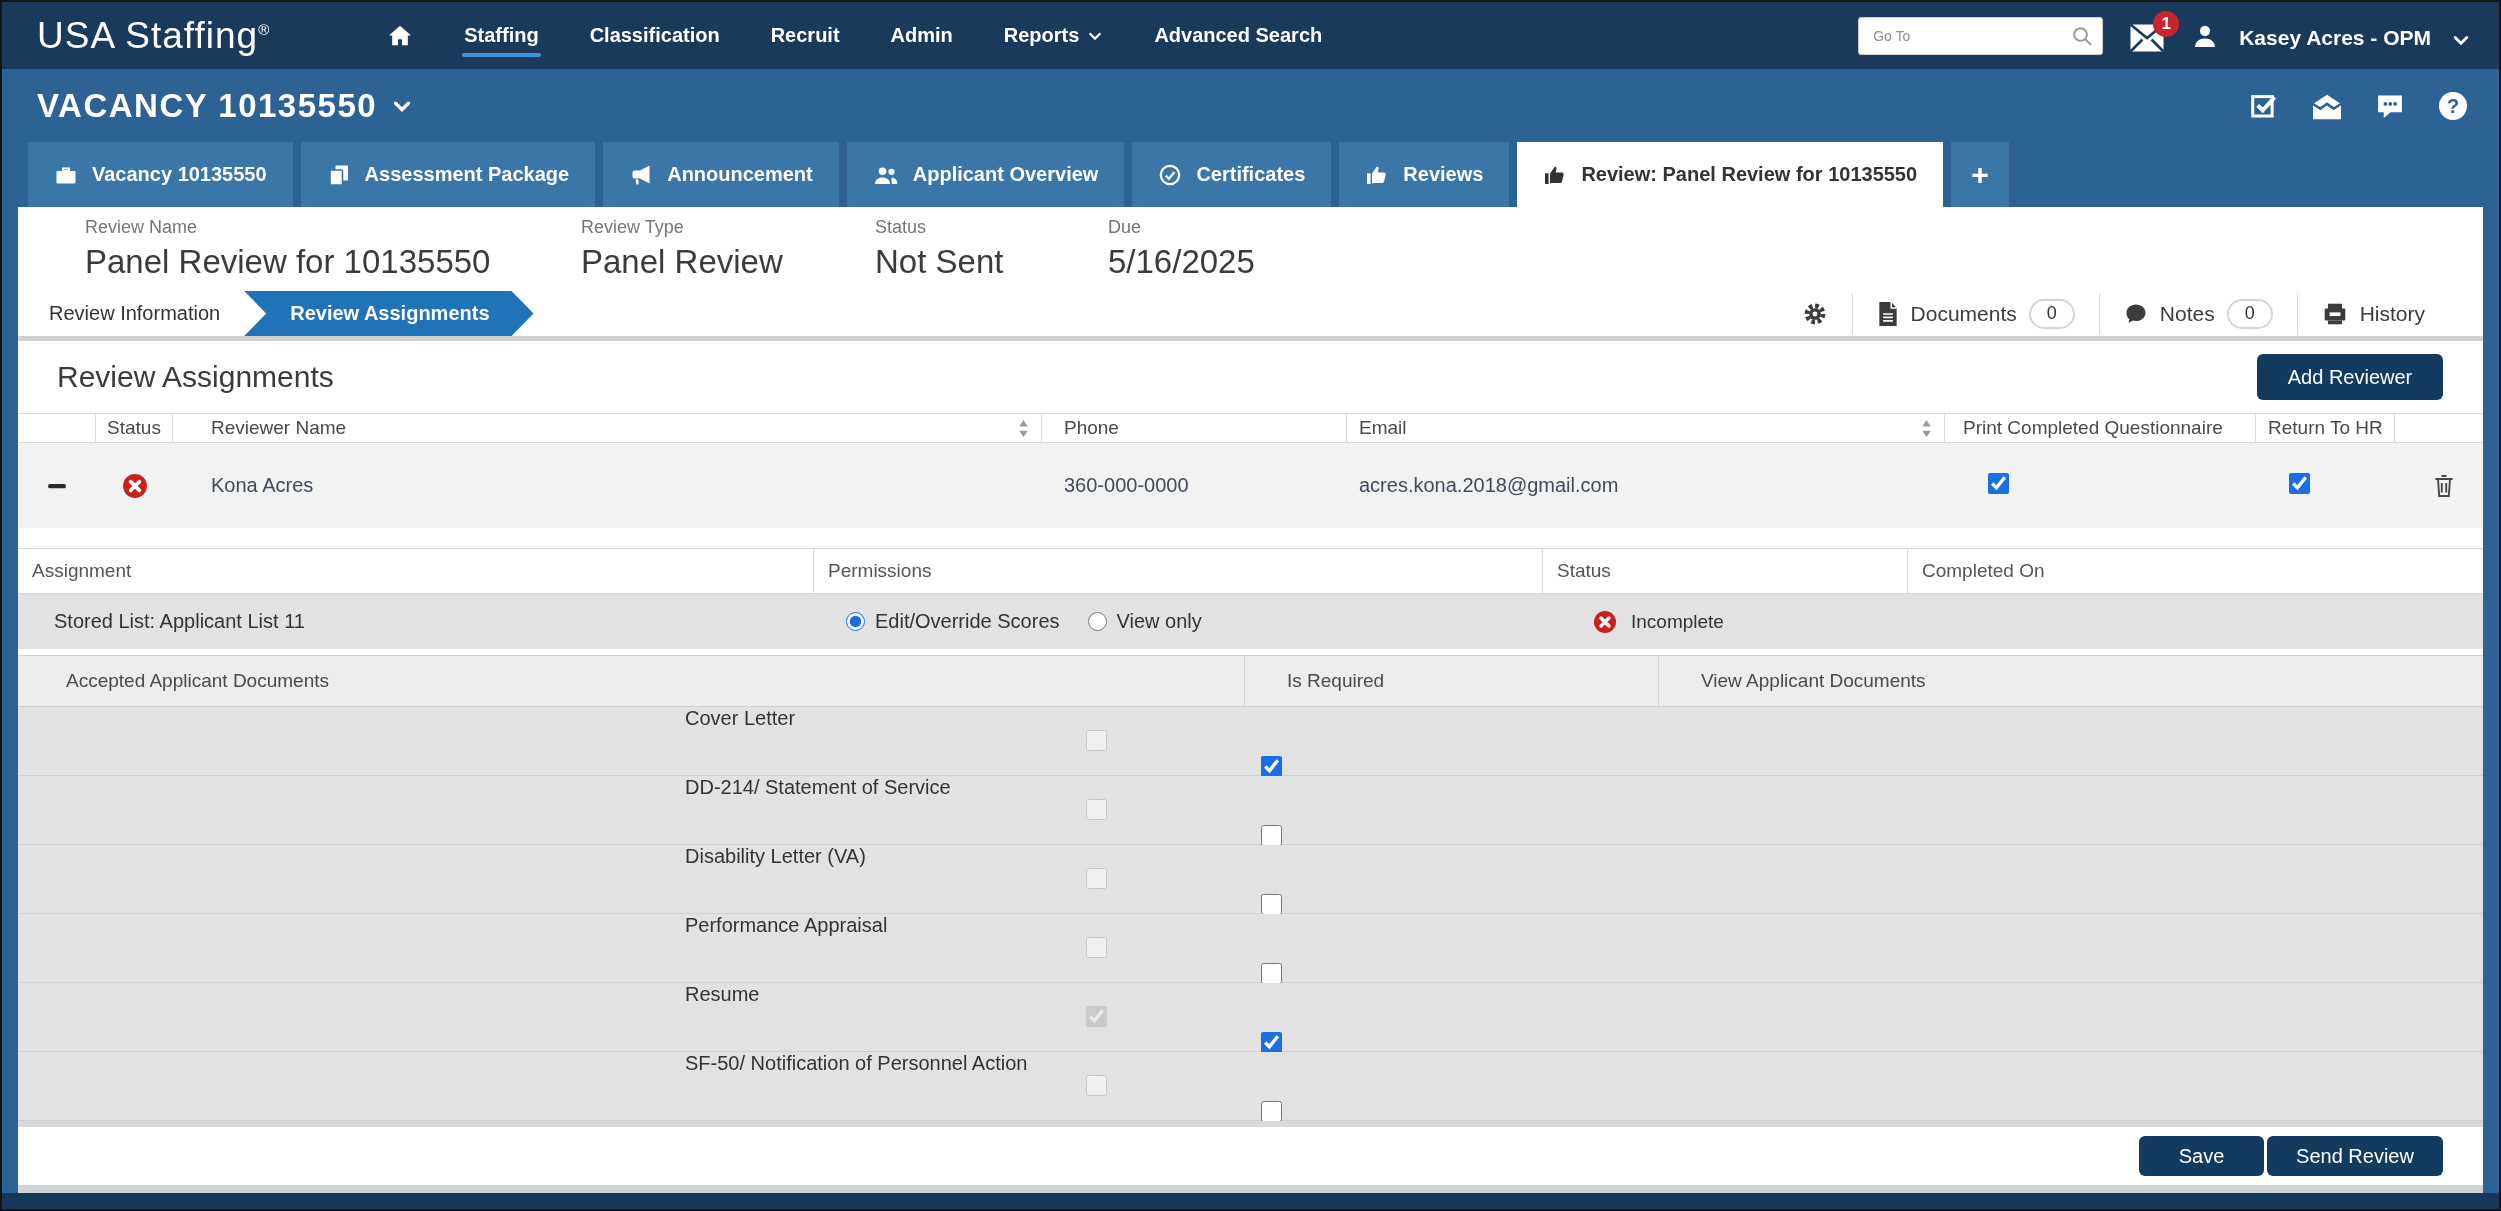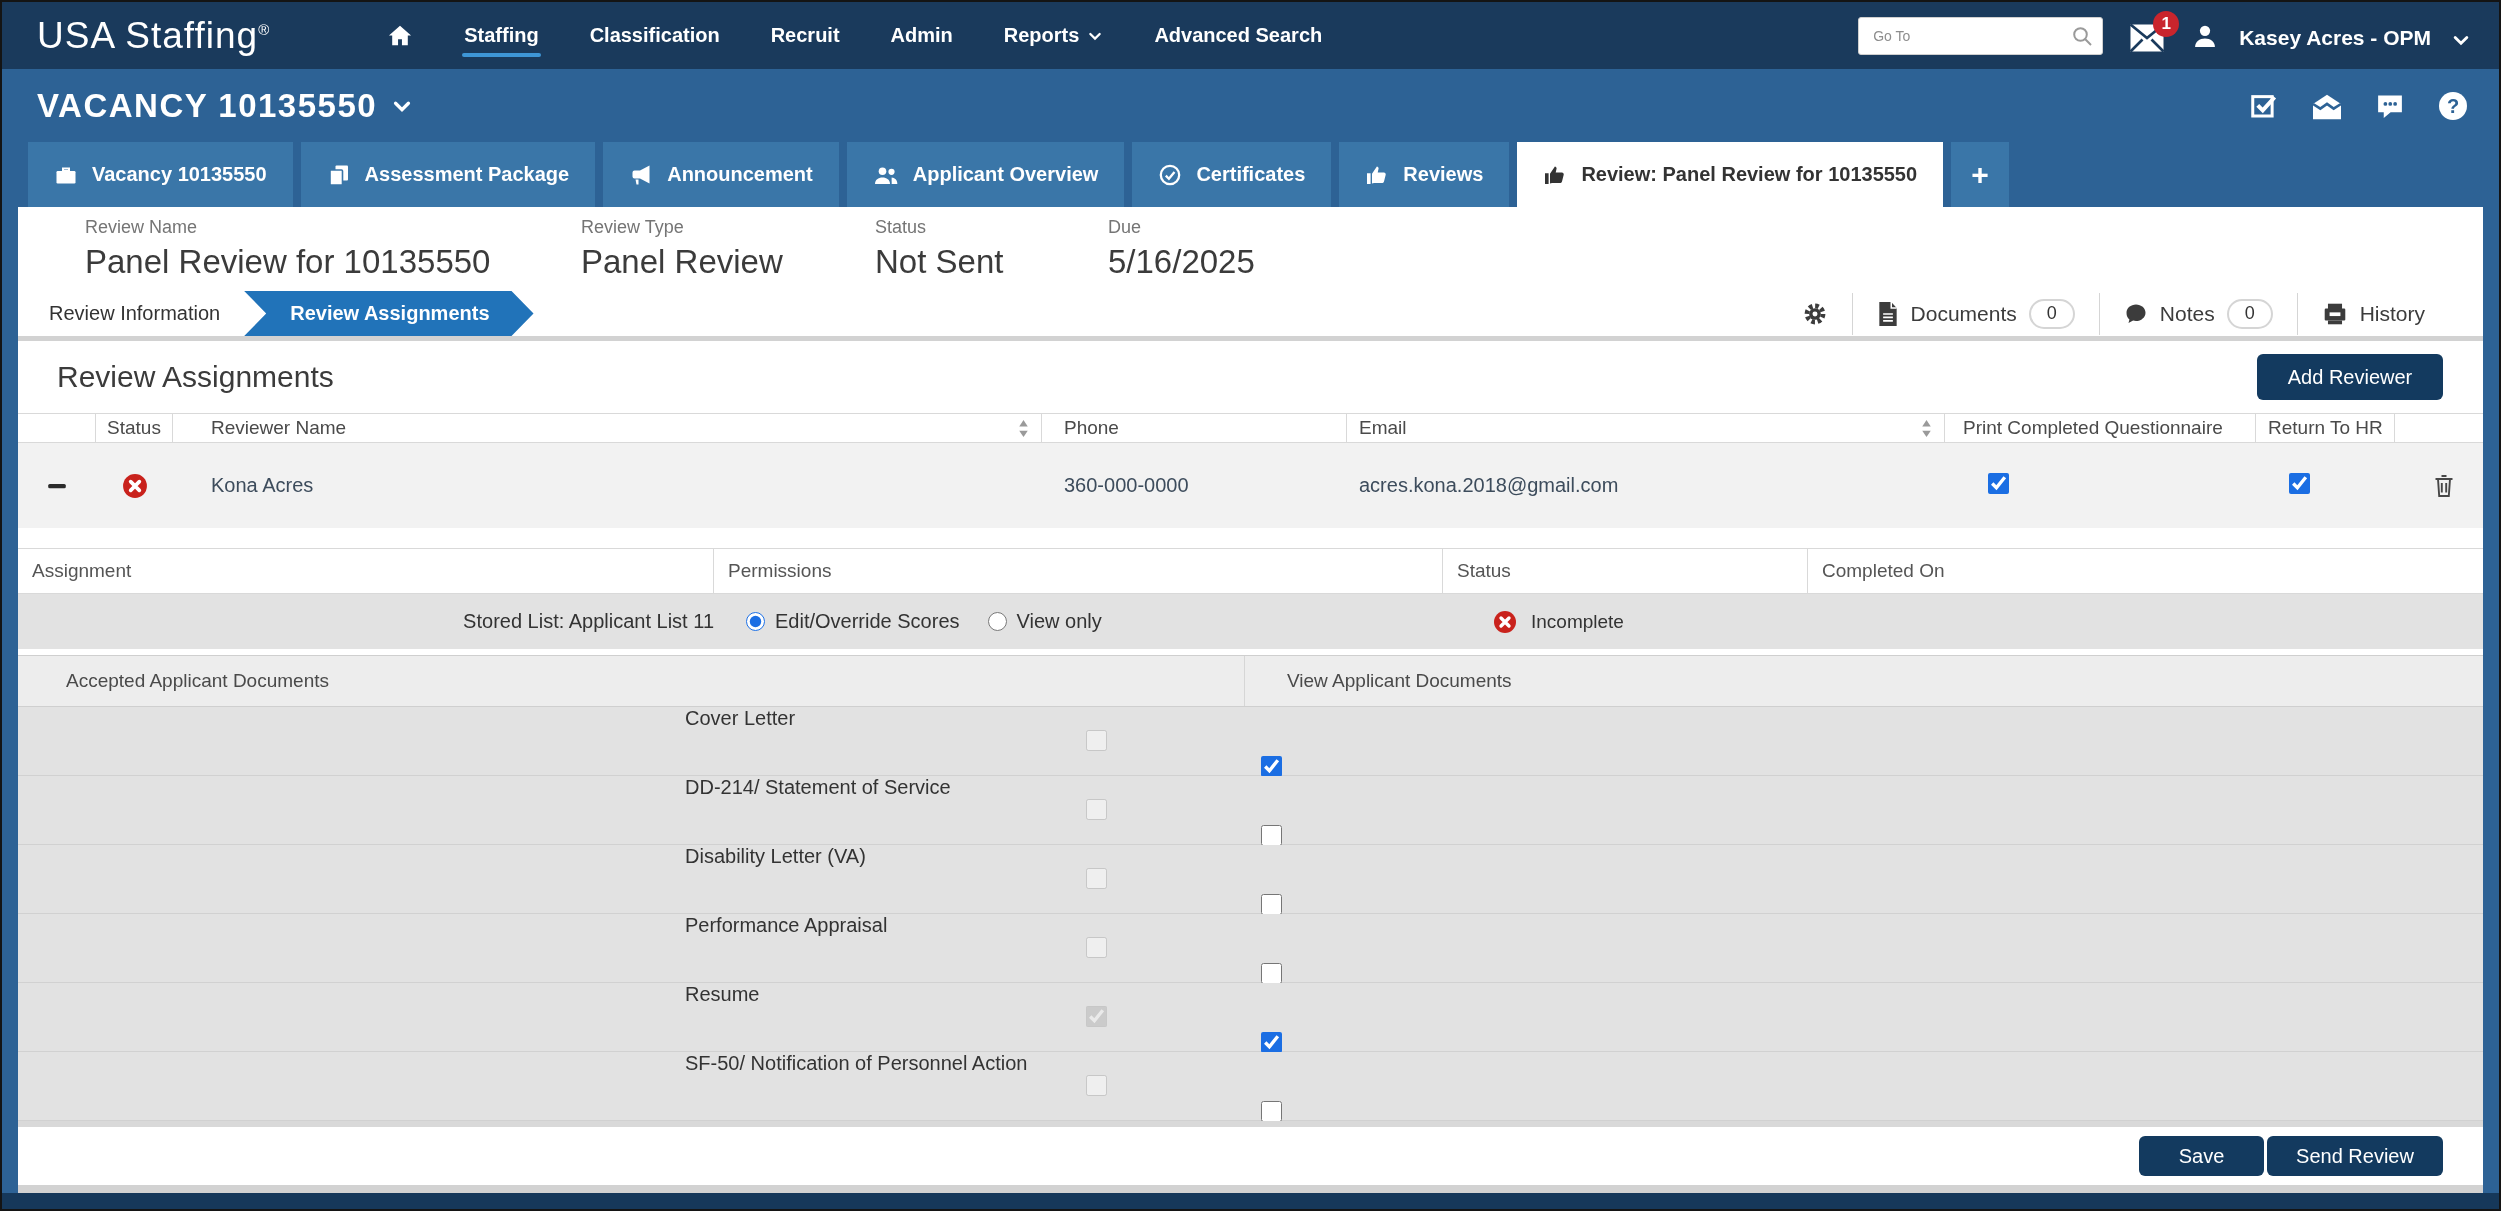--- a/index.html
+++ b/index.html
@@ -83,21 +83,21 @@
   .c2{width:869px;} .c3{width:305px;} .c4{width:598px;} .c5{width:311px;} .c6{width:139px;} .c7{flex:1;}
   .t1h .c2,.t1r-name{padding-left:38px;} .t1h .c3,.t1r-phone{padding-left:22px;} .t1h .c4,.t1r-email{padding-left:12px;}
   .t1h .c5{padding-left:18px;} .t1h .c6{padding-left:12px;}
   .t1r .c5{padding-left:43px;} .t1r .c6{padding-left:33px;} .t1r .c7{padding-left:33px;}
   .t1h .c0,.t1h .c1 { padding-left:0; }
   .minusbtn,.trashbtn { background:none; border:none; cursor:pointer; display:flex; padding:4px; }
   .whitegap { height:20px; flex:0 0 auto; }
 
   
   .t2h { height:46px; font-size:19px; color:#555; }
-  .a0{width:696px; padding-left:36px;text-align:right;} .a1{width:729px; padding-left:36px;} .a2{width:365px; padding-left:36px;} .a3{flex:1; padding-left:36px;}
+  .a0{width:796px; padding-left:36px;} .a1{width:729px; padding-left:36px;} .a2{width:365px; padding-left:36px;} .a3{flex:1; padding-left:36px;}
   .t2r { height:55px; background:#e2e2e2; font-size:19px; color:#333; }
   .t2r .a0{font-size:20px;}
   .t2r .a1{padding-left:32px; display:flex; align-items:center; gap:10px;}
   .t2r .a2{padding-left:50px; display:flex; align-items:center; gap:14px;}
   .radio-lbl { font-size:20px; color:#333; margin-right:18px; }
   .gap6 { height:6px; flex:0 0 auto; }
 
   
   .t3h { height:52px; background:#ededed; border-top:1px solid #cfcfcf; border-bottom:1px solid #cfcfcf; font-size:19px; color:#4a4a4a; }
   .d0{width:1227px; padding-left:48px;} .d1{width:414px; padding-left:42px;} .d2{flex:1; padding-left:42px;}
@@ -488,20 +488,23 @@
         </span>
         <span class="a3"></span>
       </div>
 
       <div class="gap6"></div>
 
       <div class="trow t3h">
         <span class="hc d0">
             <span>Accepted Applicant Documents</span>
           </span>
+        <span class="hc d1">
+            <span>Is Required</span>
+          </span>
         <span class="hc d2">
             <span>View Applicant Documents</span>
           </span>
       </div>
 
       <div class="trow t3r">
         <span class="d0">Cover Letter</span>
         <span class="d1"><input type="checkbox" disabled="" style=""></span>
         <span class="d2"><input type="checkbox" checked="" style=""></span>
       </div>

